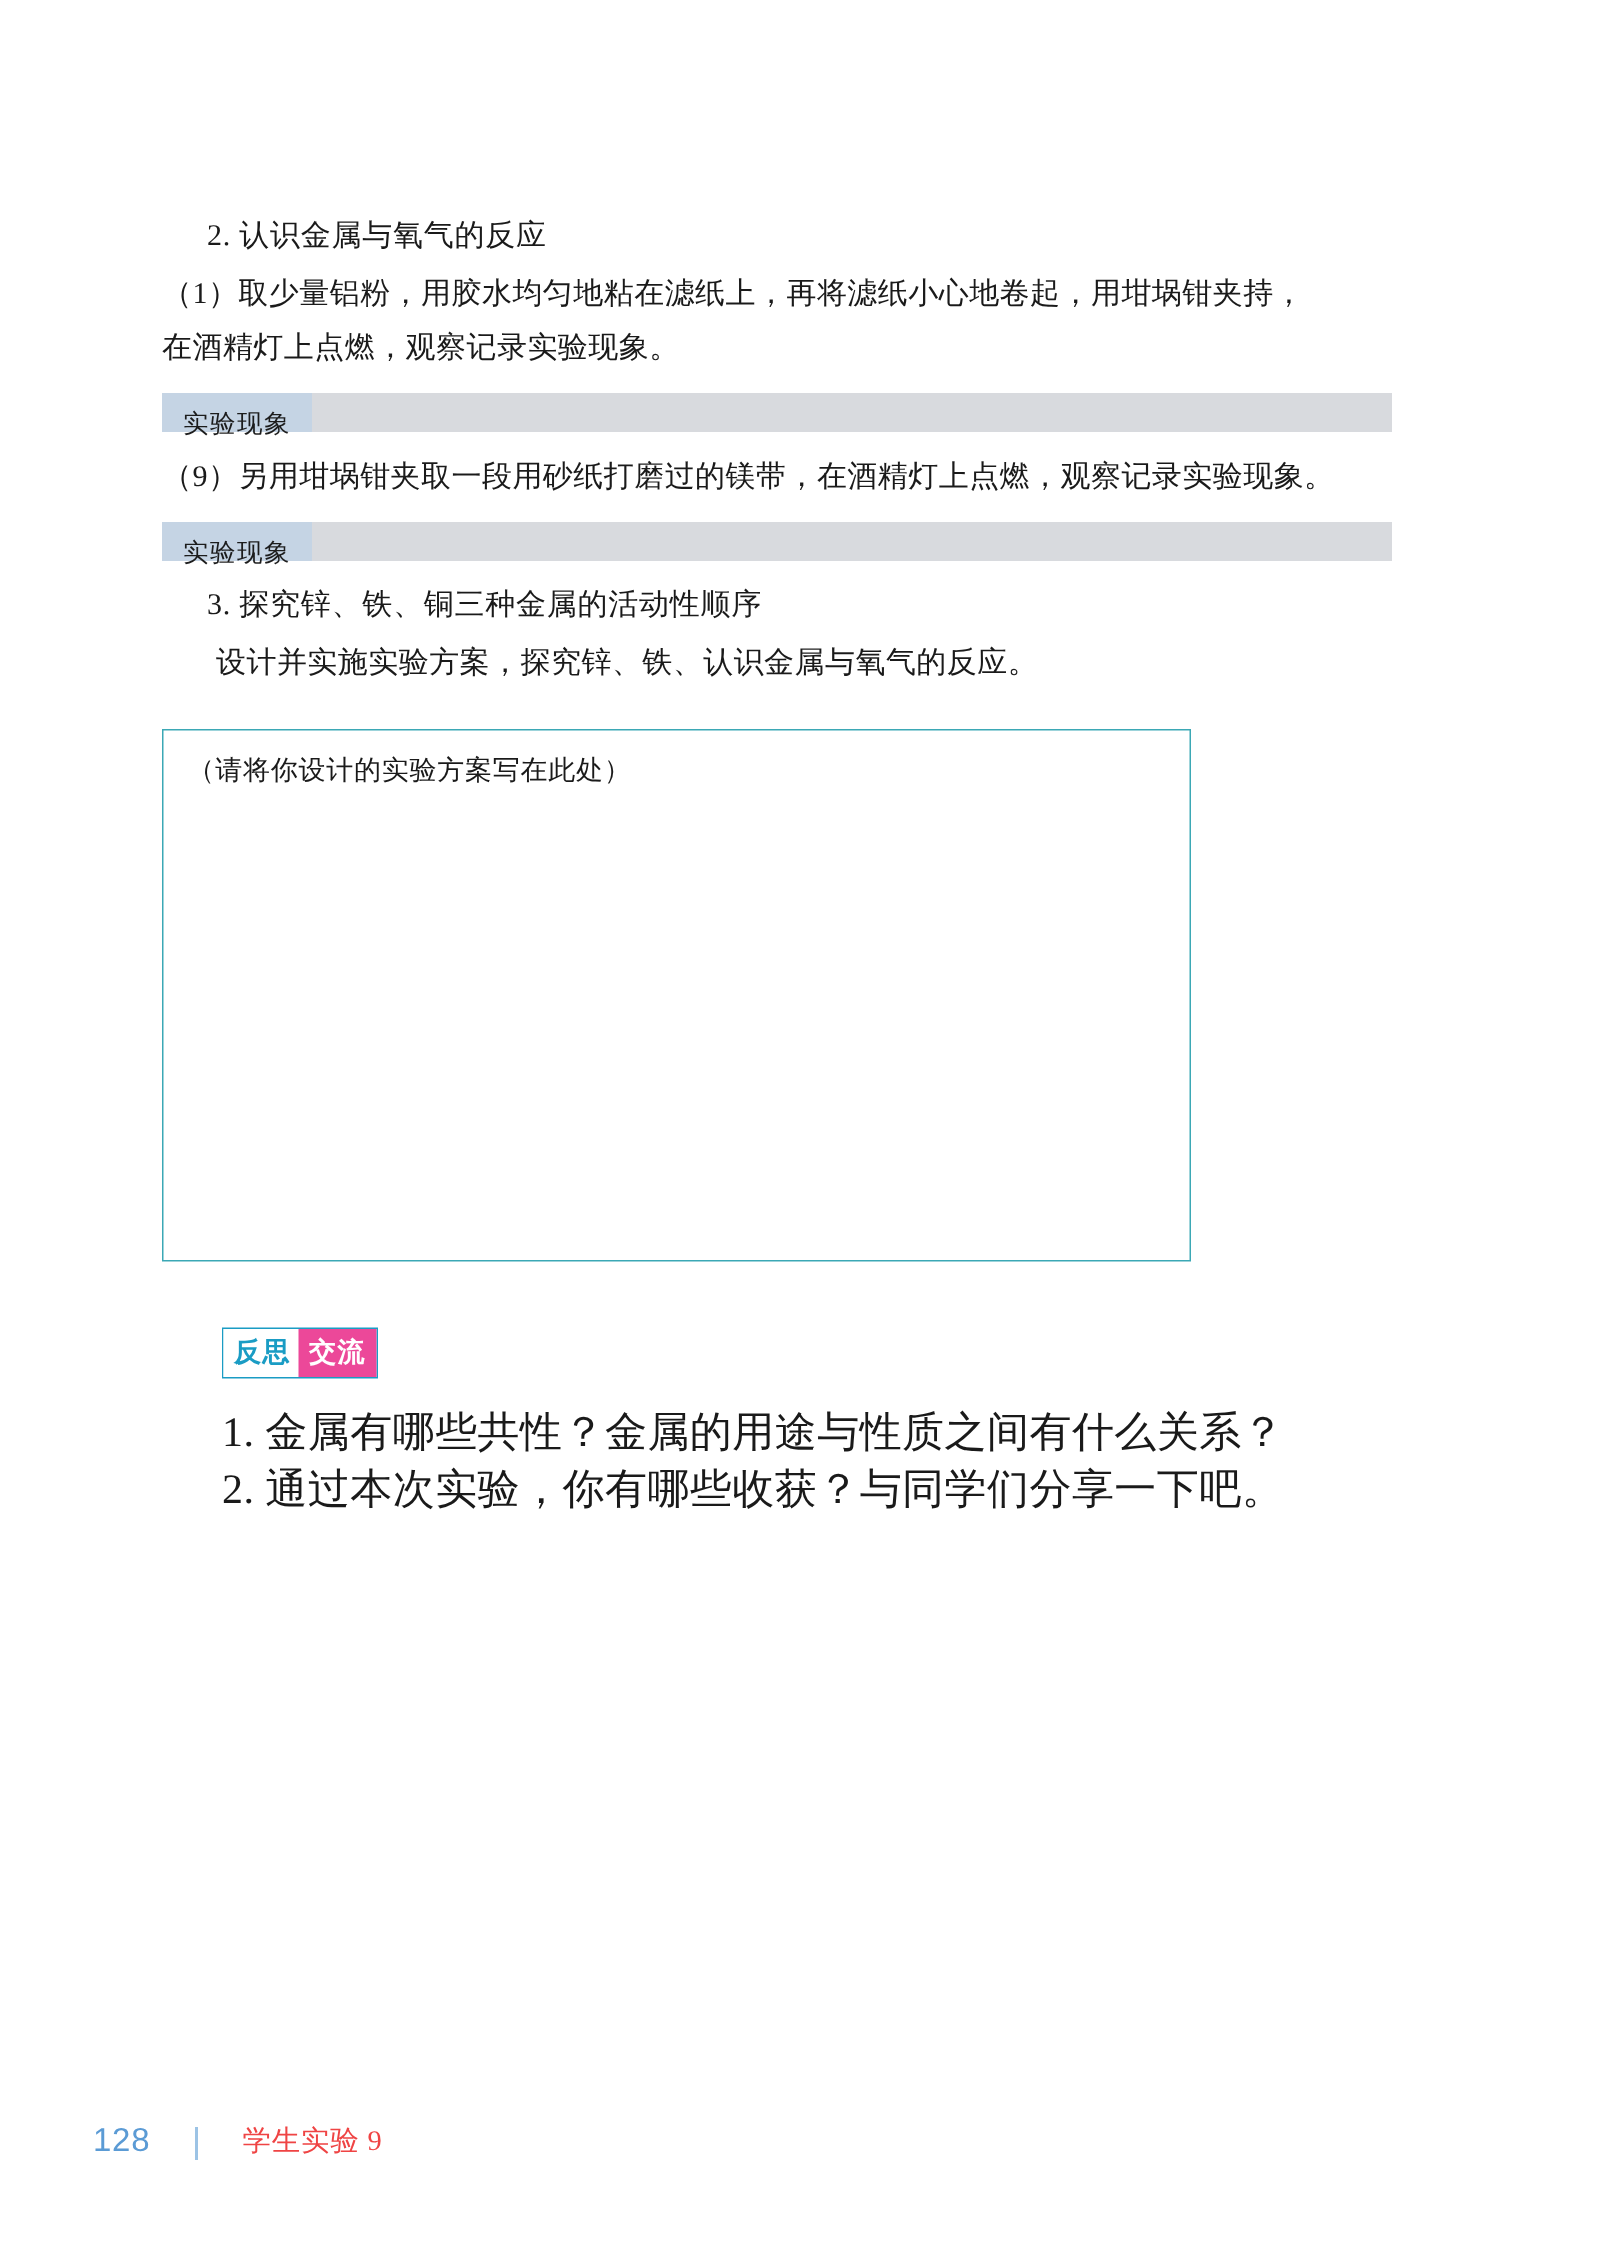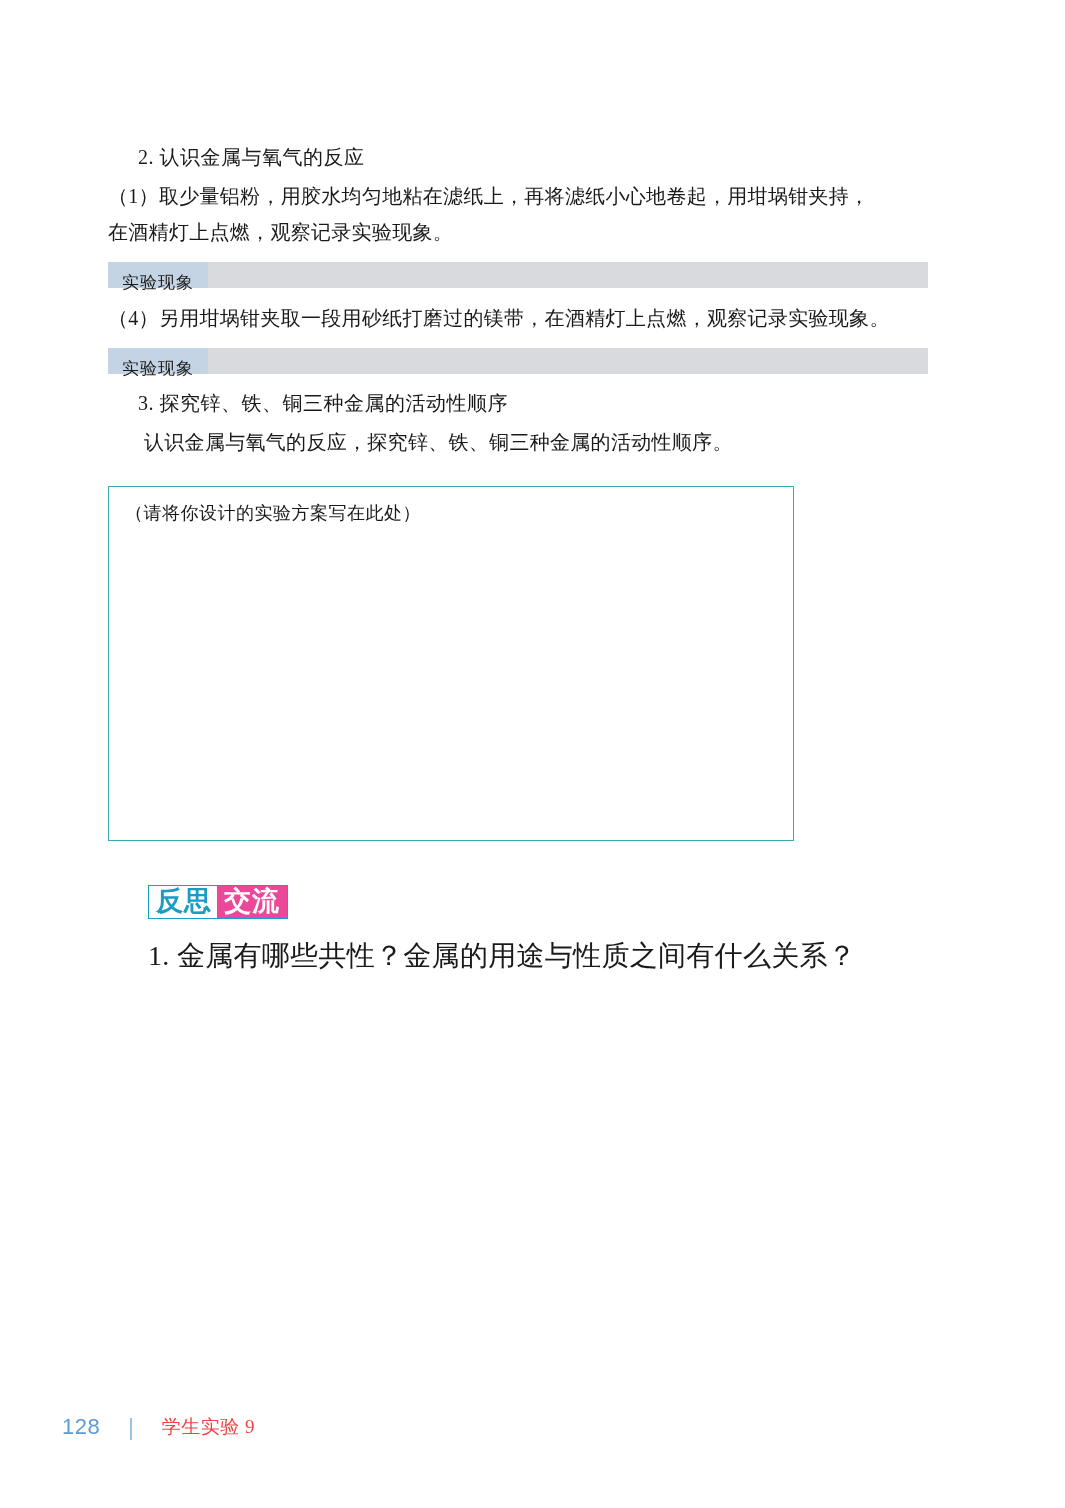--- a/index.html
+++ b/index.html
@@ -104,21 +104,21 @@
   .badge-wrap {
     margin-top: 44px;
     padding-left: 40px;
   }
   .badge {
     display: inline-flex;
     align-items: stretch;
     border: 1.5px solid #1a9cc4;
     height: 32px;
     line-height: 30px;
-    font-size: 27px;
+    font-size: 18px;
     letter-spacing: 1px;
     font-family: "Liberation Sans", sans-serif;
     font-weight: bold;
   }
   .badge .b1 {
     color: #1a9cc4;
     padding: 0 5px 0 7px;
     background: #fff;
   }
   .badge .b2 {
@@ -178,44 +178,45 @@
       <span class="hang">（1）取少量铝粉，用胶水均匀地粘在滤纸上，再将滤纸小心地卷起，用坩埚钳夹持，</span>
       <span class="hang">在酒精灯上点燃，观察记录实验现象。</span>
     </p>
 
     <div class="obs-bar">
       <div class="obs-label">实验现象</div>
       <div class="obs-blank"></div>
     </div>
 
     <p class="para indent">
-      <span class="hang">（4）另用坩埚钳夹取一段用砂纸打磨过的镁带，在酒精灯上点燃，观察记录实验现象。</span>
+      <span class="hang">（9）另用坩埚钳夹取一段用砂纸打磨过的镁带，在酒精灯上点燃，观察记录实验现象。</span>
     </p>
 
     <div class="obs-bar">
       <div class="obs-label">实验现象</div>
       <div class="obs-blank"></div>
     </div>
 
     <p class="heading-num">3. 探究锌、铁、铜三种金属的活动性顺序</p>
-    <p class="para-sub">认识金属与氧气的反应，探究锌、铁、铜三种金属的活动性顺序。</p>
+    <p class="para-sub">设计并实施实验方案，探究锌、铁、认识金属与氧气的反应。</p>
 
     <div class="answer-box">
       <div class="answer-hint">（请将你设计的实验方案写在此处）</div>
     </div>
 
     <div class="badge-wrap">
       <span class="badge">
         <span class="b1">反思</span>
           <span class="b2">交流</span>
       </span>
     </div>
 
     <div class="q-list">
       <div class="q-item">1. 金属有哪些共性？金属的用途与性质之间有什么关系？</div>
+      <div class="q-item">2. 通过本次实验，你有哪些收获？与同学们分享一下吧。</div>
     </div>
 
   </div>
 
   <div class="footer">
     <span class="pgnum">128</span>
     <span class="sep"></span>
     <span class="ftxt">学生实验 9</span>
   </div>
 

